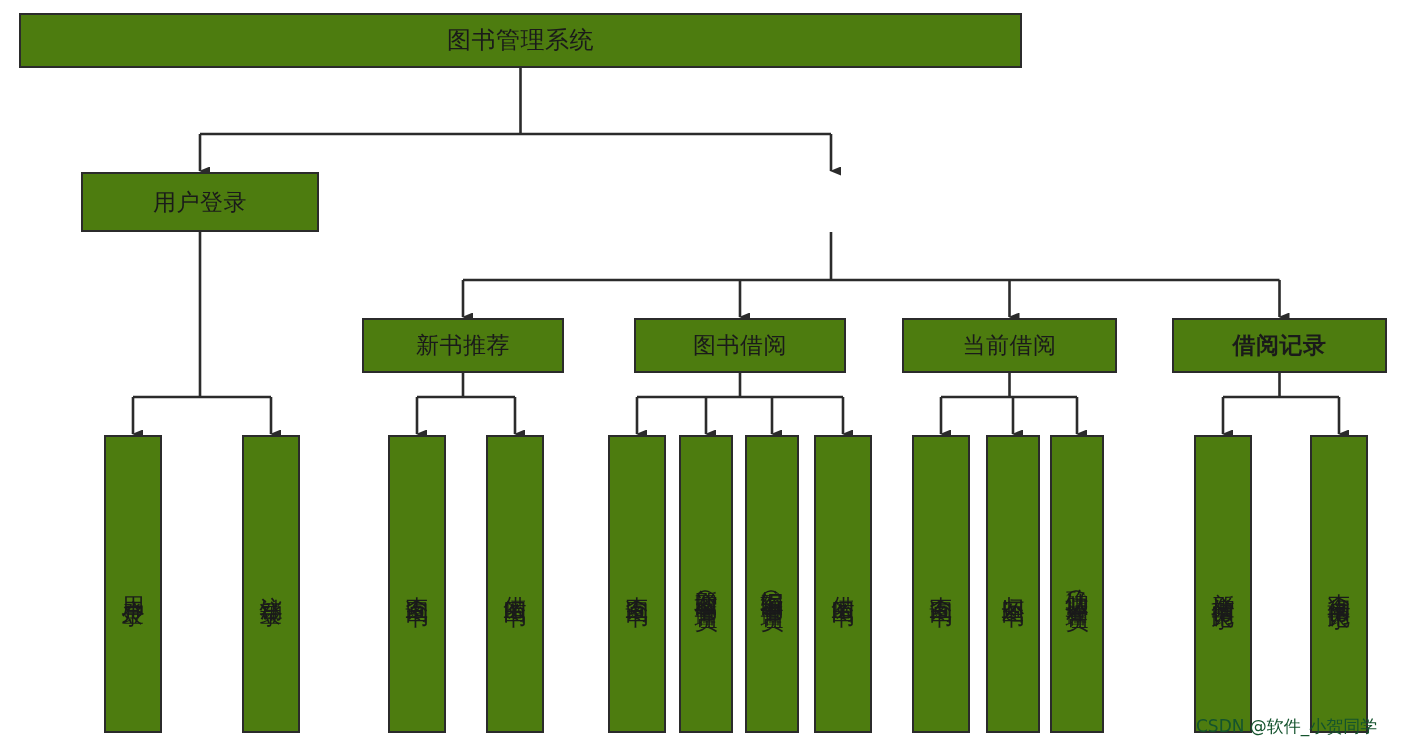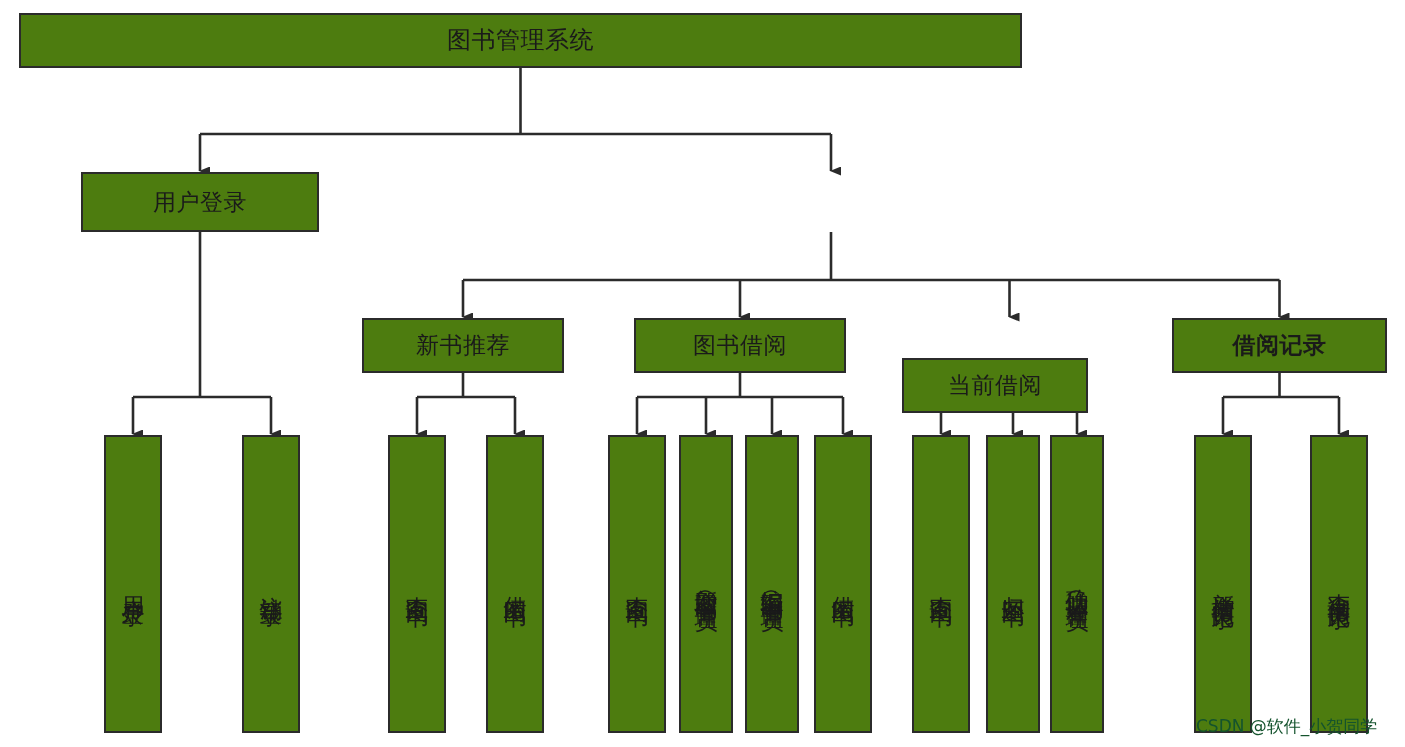--- a/index.html
+++ b/index.html
@@ -122,21 +122,21 @@
   <div class="node horiz" style="left: 81px; top: 172px; width: 238px; height: 60px;">
     <span class="label">用户登录</span>
   </div>
 
   <div class="node horiz" style="left: 362px; top: 318px; width: 202px; height: 55px;">
     <span class="label">新书推荐</span>
   </div>
   <div class="node horiz" style="left: 634px; top: 318px; width: 212px; height: 55px;">
     <span class="label">图书借阅</span>
   </div>
-  <div class="node horiz" style="left: 902px; top: 318px; width: 186px; height: 55px; margin-top: 40px;">
+  <div class="node horiz" style="left: 902px; top: 318px; width: 215px; height: 55px;">
     <span class="label">当前借阅</span>
   </div>
   <div class="node horiz" style="left: 1172px; top: 318px; width: 215px; height: 55px; font-weight: bold;">
     <span class="label">借阅记录</span>
   </div>
 
   <div class="node vert" style="left: 104px; top: 435px; width: 58px; height: 298px;">
     <span class="label">用户登录</span>
   </div>
   <div class="node vert" style="left: 242px; top: 435px; width: 58px; height: 298px;">

